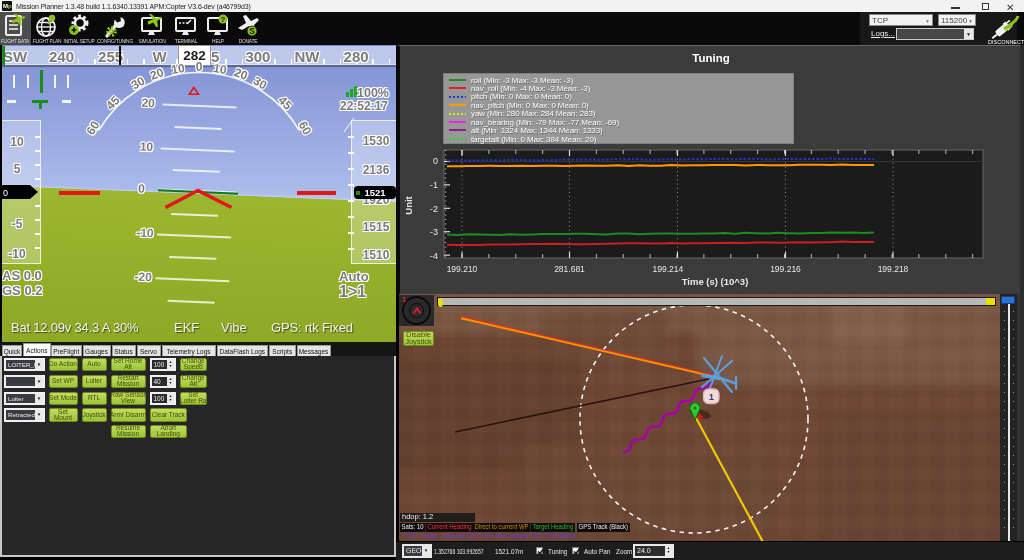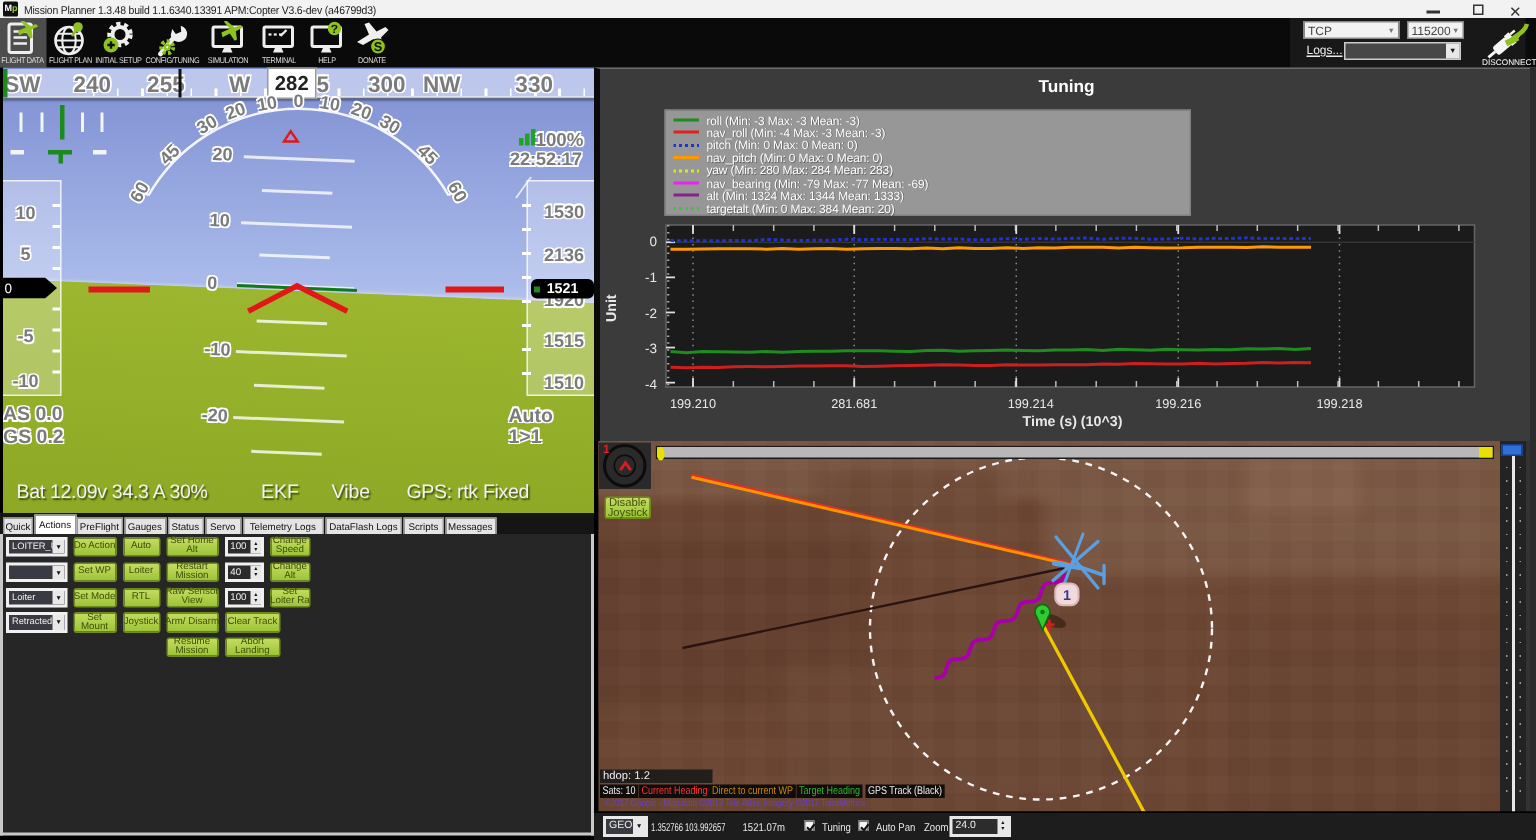--- a/index.html
+++ b/index.html
@@ -159,22 +159,22 @@
     <div class="tick" style="left:321.3px;top:14px;width:1.5px;height:5px"></div>
     <div class="tick" style="left:337.6px;top:14px;width:1.5px;height:5px"></div>
     <div class="tick" style="left:354.0px;top:14px;width:1.5px;height:5px"></div>
     <div class="tick" style="left:370.3px;top:14px;width:1.5px;height:5px"></div>
     <div class="tick" style="left:386.7px;top:14px;width:1.5px;height:5px"></div>
     <div class="ab em" style="left:-12.0px;top:2.5px;width:50px;text-align:center;font-size:15px">SW</div>
     <div class="ab em" style="left:34.5px;top:2.5px;width:50px;text-align:center;font-size:15px">240</div>
     <div class="ab em" style="left:83.6px;top:2.5px;width:50px;text-align:center;font-size:15px">255</div>
     <div class="ab em" style="left:132.7px;top:2.5px;width:50px;text-align:center;font-size:15px">W</div>
     <div class="ab em" style="left:230.9px;top:2.5px;width:50px;text-align:center;font-size:15px">300</div>
-    <div class="ab em" style="left:280.0px;top:2.5px;width:50px;text-align:left;font-size:15px">NW</div>
-    <div class="ab em" style="left:329.1px;top:2.5px;width:50px;text-align:center;font-size:15px">330</div>
+    <div class="ab em" style="left:280.0px;top:2.5px;width:50px;text-align:center;font-size:15px">NW</div>
+    <div class="ab em" style="left:329.1px;top:2.5px;width:50px;text-align:center;font-size:15px">280</div>
     <div class="ab em" style="left:209px;top:2.5px;font-size:15px">5</div>
     <div class="ab" style="left:0;top:1px;width:3px;height:19px;background:#1d8a1d"></div>
     <div class="ab" style="left:117px;top:1px;width:2px;height:19px;background:#111"></div>
     <div class="ab" style="left:176px;top:0;width:33px;height:20.5px;background:#fff;border:1px solid #999;color:#222;font-size:13.5px;font-weight:bold;text-align:center;line-height:20px">282</div>
     <div class="ab" style="left:11px;top:30px;width:2px;height:13px;background:#f4f4f4"></div>
     <div class="ab" style="left:25px;top:30px;width:2px;height:13px;background:#f4f4f4"></div>
     <div class="ab" style="left:52px;top:30px;width:2px;height:13px;background:#f4f4f4"></div>
     <div class="ab" style="left:65px;top:30px;width:2px;height:13px;background:#f4f4f4"></div>
     <div class="ab" style="left:38px;top:25px;width:3px;height:23px;background:#1d8a1d"></div>
     <div class="ab" style="left:5px;top:55px;width:9px;height:2.5px;background:#f4f4f4"></div>
@@ -242,21 +242,21 @@
     <div class="tick" style="left:346px;top:187px;width:6px;height:1.5px"></div>
     <div class="tick" style="left:346px;top:203px;width:6px;height:1.5px"></div>
     <div class="ab em" style="left:355px;top:89px;width:38px;text-align:center;font-size:12px">1530</div>
     <div class="ab em" style="left:355px;top:118px;width:38px;text-align:center;font-size:12px">2136</div>
     <div class="ab em" style="left:355px;top:148px;width:38px;text-align:center;font-size:12px">1920</div>
     <div class="ab em" style="left:355px;top:175px;width:38px;text-align:center;font-size:12px">1515</div>
     <div class="ab em" style="left:355px;top:203px;width:38px;text-align:center;font-size:12px">1510</div>
     <div class="ab" style="left:352px;top:141px;width:42px;height:13px;background:#000;border-radius:4px;color:#fff;font-size:9.5px;font-weight:bold;text-align:center;line-height:13px">1521</div>
     <div class="ab" style="left:354px;top:145.5px;width:4px;height:4px;background:#1d8a1d"></div>
     <div class="ab em" style="left:337px;top:224px;font-size:13px">Auto</div>
-    <div class="ab em" style="left:337px;top:238px;font-size:13px">1&gt;1</div>
+    <div class="ab em" style="left:337px;top:238px;font-size:16px">1&gt;1</div>
     <div class="ab" style="left:344px;top:47px;width:3px;height:5px;background:#1fa51f"></div>
     <div class="ab" style="left:348px;top:44px;width:3px;height:8px;background:#1fa51f"></div>
     <div class="ab" style="left:352px;top:41px;width:3px;height:11px;background:#1fa51f"></div>
     <div class="ab em" style="left:355px;top:41px;font-size:12.5px">100%</div>
     <div class="ab em" style="left:338px;top:54px;font-size:12px">22:52:17</div>
     <div class="ab wt" style="left:9px;top:275px;font-size:13px;letter-spacing:-0.2px">Bat 12.09v 34.3 A 30%</div>
     <div class="ab wt" style="left:172px;top:275px;font-size:13px">EKF</div>
     <div class="ab wt" style="left:219px;top:275px;font-size:13px">Vibe</div>
     <div class="ab wt" style="left:269px;top:275px;font-size:13px;letter-spacing:-0.2px">GPS: rtk Fixed</div>
   </div>
@@ -409,21 +409,21 @@
     <div class="ab" style="left:5px;top:63.8px;width:17px;height:2px;background:repeating-linear-gradient(90deg,#33cc33 0 2px,transparent 2px 4px)"></div>
     <div class="ab" style="left:27px;top:60.6px;font-size:8px;color:#fff;white-space:nowrap;letter-spacing:-0.1px;text-shadow:0.5px 0.5px 0 rgba(60,60,60,.6)">targetalt (Min: 0 Max: 384 Mean: 20)</div>
   </div>
 <div class="ab" style="left:414px;top:156px;width:24px;text-align:right;font-size:9px;color:#e8e8e8">0</div>
 <div class="ab" style="left:414px;top:180px;width:24px;text-align:right;font-size:9px;color:#e8e8e8">-1</div>
 <div class="ab" style="left:414px;top:203.5px;width:24px;text-align:right;font-size:9px;color:#e8e8e8">-2</div>
 <div class="ab" style="left:414px;top:227px;width:24px;text-align:right;font-size:9px;color:#e8e8e8">-3</div>
 <div class="ab" style="left:414px;top:250.5px;width:24px;text-align:right;font-size:9px;color:#e8e8e8">-4</div>
 <div class="ab" style="left:437px;top:264px;width:50px;text-align:center;font-size:8.5px;color:#e8e8e8">199.210</div>
 <div class="ab" style="left:544.5px;top:264px;width:50px;text-align:center;font-size:8.5px;color:#e8e8e8">281.681</div>
-<div class="ab" style="left:652.5px;top:264px;width:50px;text-align:right;font-size:8.5px;color:#e8e8e8">199.214</div>
+<div class="ab" style="left:652.5px;top:264px;width:50px;text-align:left;font-size:8.5px;color:#e8e8e8">199.214</div>
 <div class="ab" style="left:760.5px;top:264px;width:50px;text-align:center;font-size:8.5px;color:#e8e8e8">199.216</div>
 <div class="ab" style="left:868px;top:264px;width:50px;text-align:center;font-size:8.5px;color:#e8e8e8">199.218</div>
 <div class="ab" style="left:640px;top:276px;width:150px;text-align:center;font-size:9.5px;font-weight:bold;color:#e8e8e8">Time (s) (10^3)</div>
 <div class="ab" style="left:385px;top:200px;width:46px;text-align:center;font-size:9.5px;font-weight:bold;color:#e8e8e8;transform:rotate(-90deg)">Unit</div>
 
 <div class="ab" style="left:399px;top:294px;width:601px;height:247px;overflow:hidden;background:#6e4734">
     <div class="ab" style="left:-10px;top:-8px;width:620px;height:46px;background:#7b5743;filter:blur(4px)"></div>
     <div class="ab" style="left:300px;top:-10px;width:320px;height:100px;background:#7a5743;filter:blur(7px)"></div>
     <div class="ab" style="left:430px;top:10px;width:80px;height:40px;background:#84604a;filter:blur(6px)"></div>
     <div class="ab" style="left:150px;top:20px;width:120px;height:50px;background:#6f4a37;filter:blur(8px)"></div>

